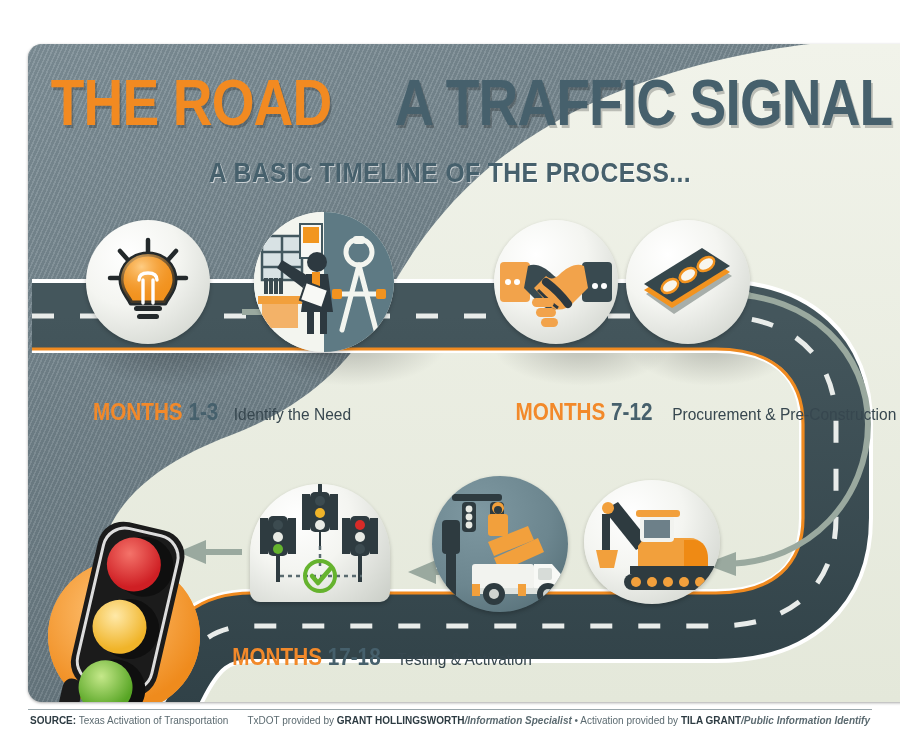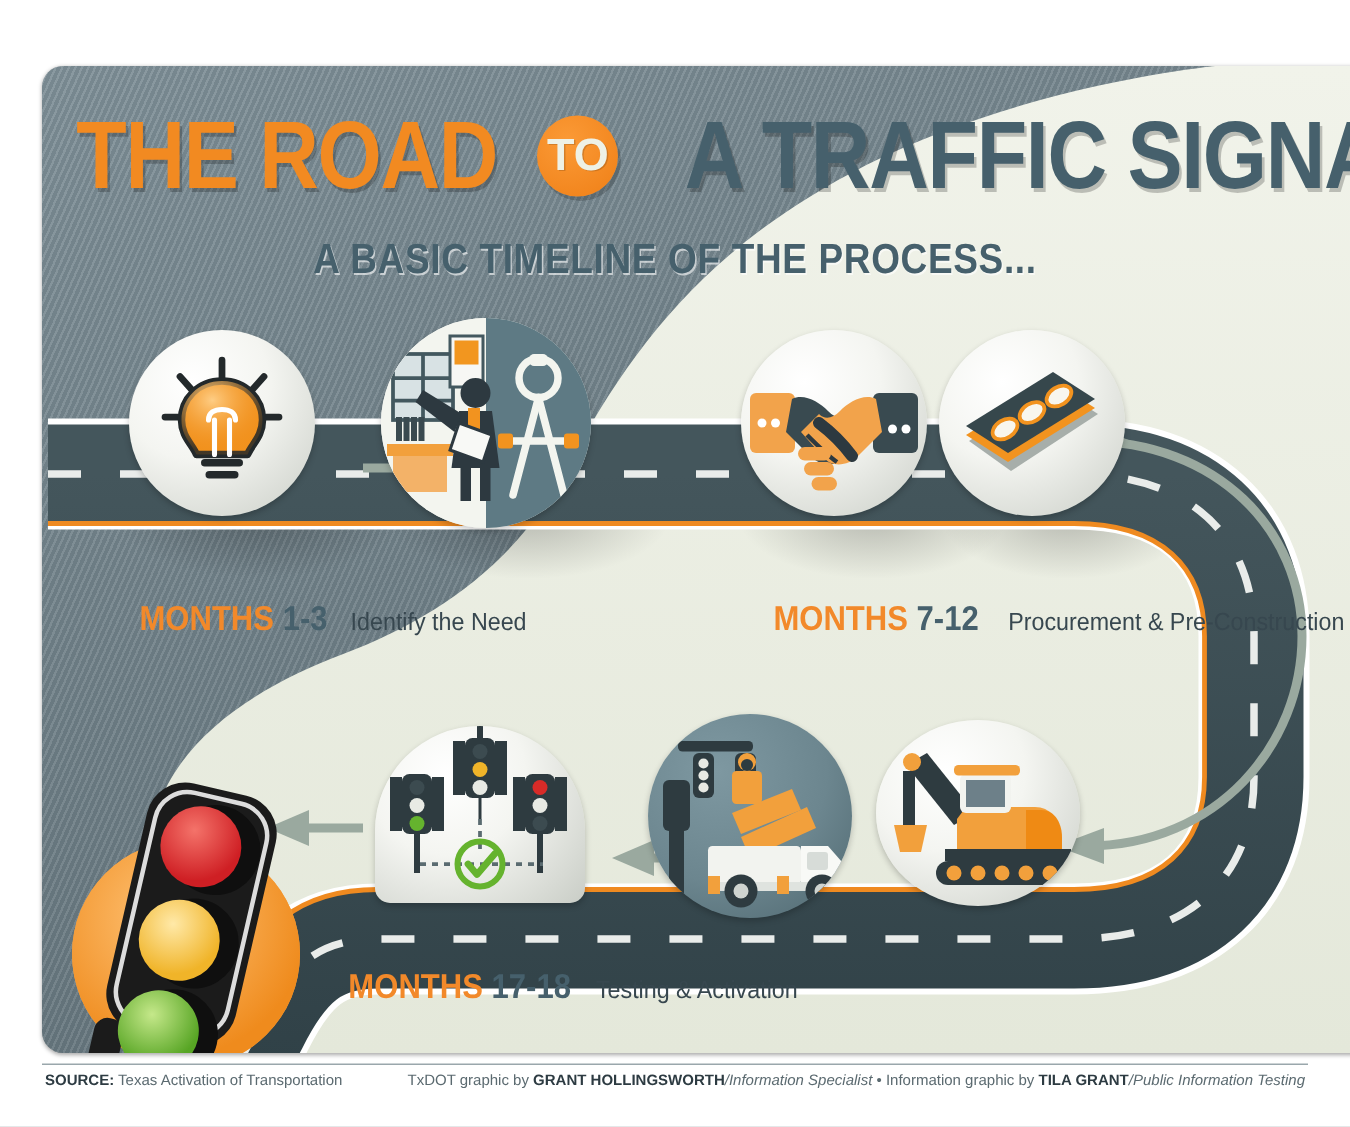--- a/index.html
+++ b/index.html
@@ -70,21 +70,21 @@
      transform:scaleX(.94);display:inline-block;}
 
   
   .rule{position:absolute;left:28px;top:709px;width:844px;height:1px;
         background:#9aa7ac;}
   .foot{position:absolute;top:715px;font-size:10px;color:#5b6a70;
         font-family:"Liberation Sans Narrow","Liberation Sans",sans-serif;}
   .foot-l{left:30px;}
   .foot-r{right:30px;text-align:right;}
   .foot b{color:#2d3b42;text-align:center;}
-  .foot i{font-style:italic;}
+  .foot i{font-style:italic;font-weight:bold;}
 </style>
 </head>
 <body>
 
 <div id="stage">
 
   <div class="panel">
     <div class="stripes"></div>
     <div class="panel-shade"></div>
 
@@ -107,21 +107,21 @@
         <path d="M 740 0 L 844 0 L 844 658 L 150 658
                  C 150 658 86 640 70 560
                  C 52 470 120 420 190 392
                  C 250 368 300 330 330 270
                  C 372 186 420 120 520 66
                  C 600 24 690 6 740 0 Z" fill="url(#creamG)"></path>
       </svg>
     </div>
 
     <div class="headline">
-      <span class="hl hl-orange">THE ROAD</span><span class="to-wrap"><span class="to-circle"></span><span class="to-txt">TO</span></span><span class="hl hl-slate">A TRAFFIC SIGNAL</span>
+      <span class="hl hl-orange">THE ROAD</span><span class="hl hl-slate">A TRAFFIC SIGNAL</span>
     </div>
     <div class="subhead">A BASIC TIMELINE OF THE PROCESS...</div>
 
     <div class="road-layer">
       <svg viewBox="0 0 844 658">
 
         <ellipse cx="120" cy="300" rx="95" ry="42" fill="url(#shadG)"></ellipse>
         <ellipse cx="300" cy="300" rx="95" ry="42" fill="url(#shadG)"></ellipse>
         <ellipse cx="530" cy="300" rx="90" ry="42" fill="url(#shadG)"></ellipse>
         <ellipse cx="660" cy="300" rx="85" ry="42" fill="url(#shadG)"></ellipse>
@@ -450,16 +450,16 @@
   </div>
 
   <div class="rule"></div>
 
   <div class="foot foot-l">
     <b>SOURCE:</b>
     <span>Texas Activation of Transportation</span>
   </div>
 
   <div class="foot foot-r">
-    <span>TxDOT graphic by </span><b>GRANT HOLLINGSWORTH</b><i>/Information Specialist</i><span> • Information graphic by </span><b>TILA GRANT</b><i>/Public Information Testing</i>
+    <span>TxDOT provided by </span><b>GRANT HOLLINGSWORTH</b><i>/Information Specialist</i><span> • Activation provided by </span><b>TILA GRANT</b><i>/Public Information Identify</i>
   </div>
 
 </div>
 
 </body></html>

